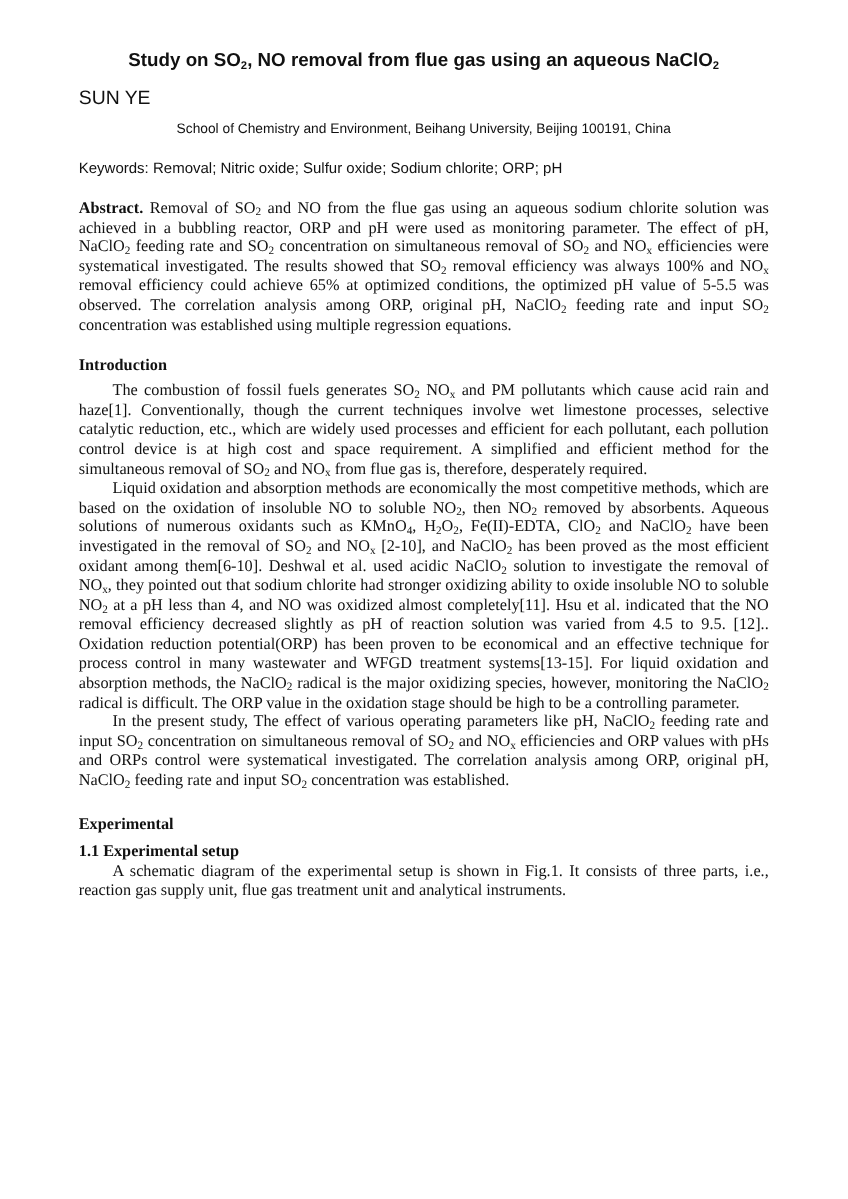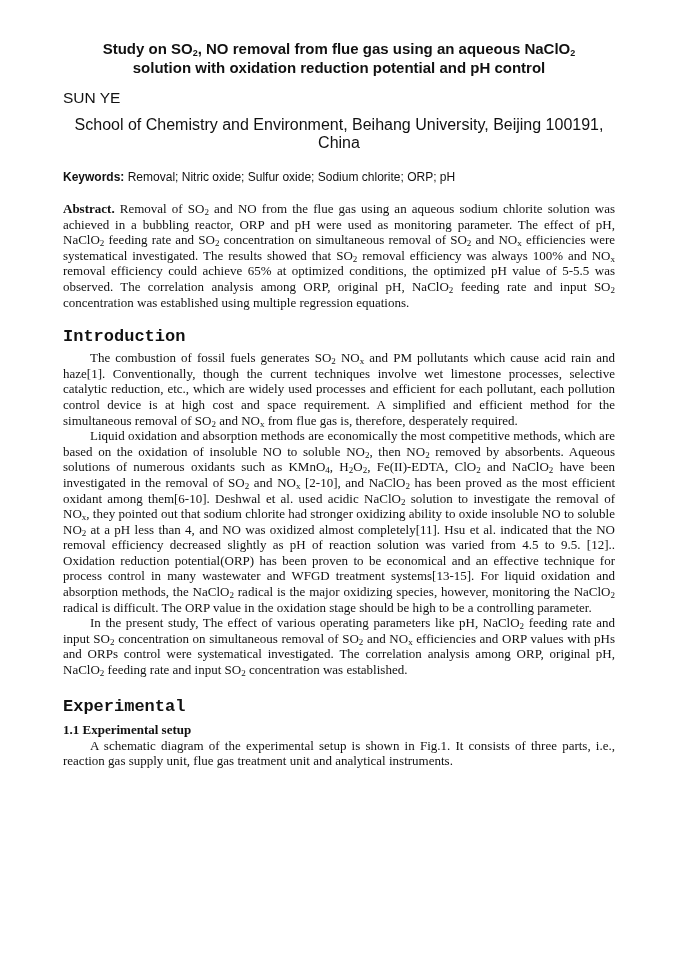--- a/index.html
+++ b/index.html
@@ -2,40 +2,39 @@
 <html><head>
 <meta charset="utf-8">
 <style>
   html, body { margin:0; padding:0; background:#ffffff; }
   body { width:678px; height:959px; position:relative; overflow:hidden; color:#111; }
   .page { position:absolute; left:63px; top:14px; width:552px; }
   .header { font-family:"Liberation Serif", serif; font-style:italic; font-size:10.5px; line-height:11.5px; color:#222; position:relative; }
   .header .online { position:absolute; right:0; top:0; }
   .title { font-family:"Liberation Sans", sans-serif; font-weight:bold; font-size:15px; line-height:19px; text-align:center; margin-top:25px; }
   .author { font-family:"Liberation Sans", sans-serif; font-size:15.5px; margin-top:12px; }
-  .affil { font-family:"Liberation Sans", sans-serif; font-size:16px; text-align:center; margin-top:9px; }
+  .affil { font-family:"Liberation Sans", sans-serif; font-size:11px; text-align:center; margin-top:9px; }
   .email { font-family:"Liberation Sans", sans-serif; font-size:12px; text-align:center; margin-top:9px; }
   .keywords { font-family:"Liberation Sans", sans-serif; font-size:12px; margin-top:18px; }
-  .keywords b { font-weight:bold; }
+  .keywords b { font-weight:normal; }
   .body-text { font-family:"Liberation Serif", serif; font-size:13px; line-height:15.6px; text-align:justify; }
   .abstract { margin-top:17px; }
   .abstract b { font-weight:bold;margin-top:44px; }
-  h2 { font-family:Liberation Mono, monospace; font-weight:bold; font-size:17px; margin:17px 0 4px 0; }
+  h2 { font-family:Liberation Serif, serif; font-weight:bold; font-size:13px; margin:17px 0 4px 0; }
   h3 { font-family:"Liberation Serif", serif; font-weight:bold; font-size:13px; margin:6px 0 0 0; }
   p.indent { text-indent:27px; margin:0; }
   sub { font-size:9px; vertical-align:-2px; line-height:0; }
 </style>
 </head>
 <body>
 
 <div class="page">
 
   <div class="title">
     <div><span>Study on SO</span><sub>2</sub><span>, NO removal from flue gas using an aqueous NaClO</span><sub>2</sub></div>
-    <div>solution with oxidation reduction potential and pH control</div>
   </div>
 
   <div class="author">SUN YE</div>
   <div class="affil">School of Chemistry and Environment, Beihang University, Beijing 100191, China</div>
 
   <div class="keywords">
     <b>Keywords:</b><span> Removal; Nitric oxide; Sulfur oxide; Sodium chlorite; ORP; pH</span>
   </div>
 
   <div class="body-text abstract">

